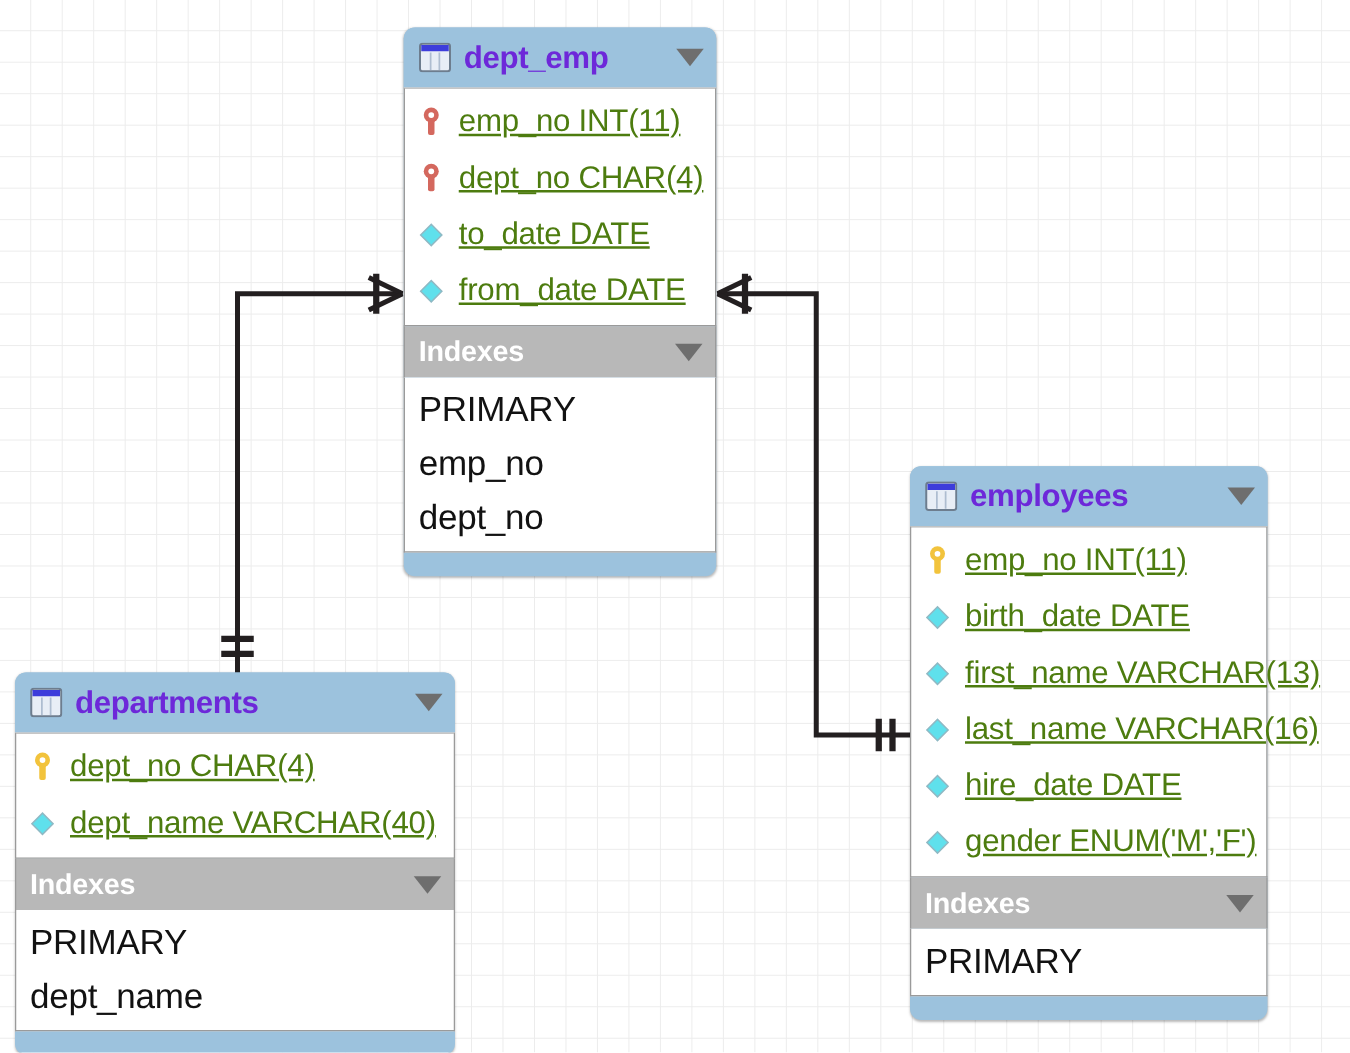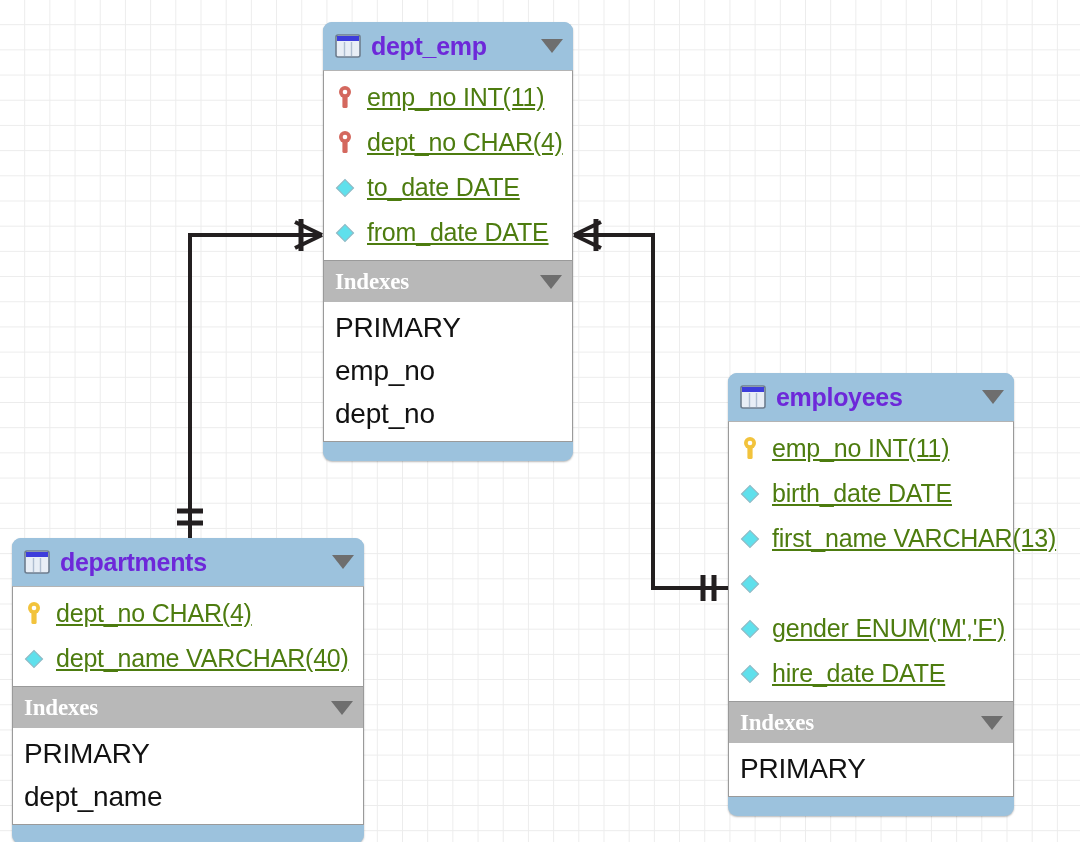--- a/index.html
+++ b/index.html
@@ -128,21 +128,20 @@
     border-right: 1px solid #9a9a9a;
     box-sizing: border-box;
   }
 
   .idx-title {
     font-size: 23px;
     font-weight: bold;
     color: #ffffff;
     flex: 1 1 auto;
     letter-spacing: -0.2px;
-    font-family: Liberation Serif, serif;
   }
 
   .idx-list {
     background: #ffffff;
     border: 1px solid #9a9a9a;
     border-top: none;
     padding: 4px 0 6px 0;
   }
 
   .idx-row {
@@ -311,36 +310,37 @@
           </svg>
         </span>
         <span class="col-name">first_name VARCHAR(13)</span>
       </div>
       <div class="col-row">
         <span class="ic">
           <svg width="24" height="26" viewBox="0 0 24 26">
             <rect x="5" y="7" width="12" height="12" transform="rotate(45 11 13)" fill="#5fe0ec" stroke="#8fb9c4" stroke-width="1.2"></rect>
           </svg>
         </span>
+        <span class="col-name">last_name VARCHAR(16)</span>
+      </div>
+      <div class="col-row">
+        <span class="ic">
+          <svg width="24" height="26" viewBox="0 0 24 26">
+            <rect x="5" y="7" width="12" height="12" transform="rotate(45 11 13)" fill="#5fe0ec" stroke="#8fb9c4" stroke-width="1.2"></rect>
+          </svg>
+        </span>
+        <span class="col-name">hire_date DATE</span>
       </div>
       <div class="col-row">
         <span class="ic">
           <svg width="24" height="26" viewBox="0 0 24 26">
             <rect x="5" y="7" width="12" height="12" transform="rotate(45 11 13)" fill="#5fe0ec" stroke="#8fb9c4" stroke-width="1.2"></rect>
           </svg>
         </span>
         <span class="col-name">gender ENUM('M','F')</span>
-      </div>
-      <div class="col-row">
-        <span class="ic">
-          <svg width="24" height="26" viewBox="0 0 24 26">
-            <rect x="5" y="7" width="12" height="12" transform="rotate(45 11 13)" fill="#5fe0ec" stroke="#8fb9c4" stroke-width="1.2"></rect>
-          </svg>
-        </span>
-        <span class="col-name">hire_date DATE</span>
       </div>
     </div>
 
     <div class="idx-header">
       <span class="idx-title">Indexes</span>
       <span class="caret"></span>
     </div>
 
     <div class="idx-list">
       <div class="idx-row">

